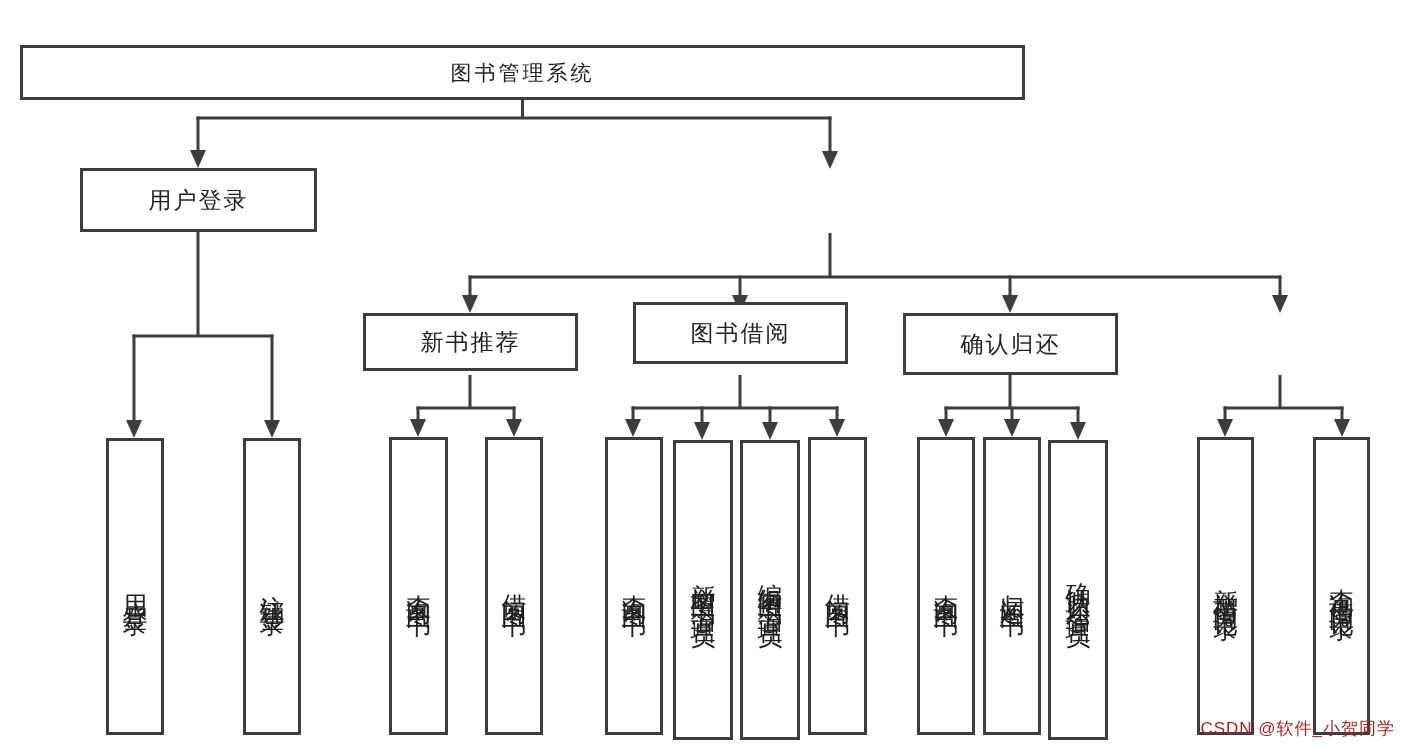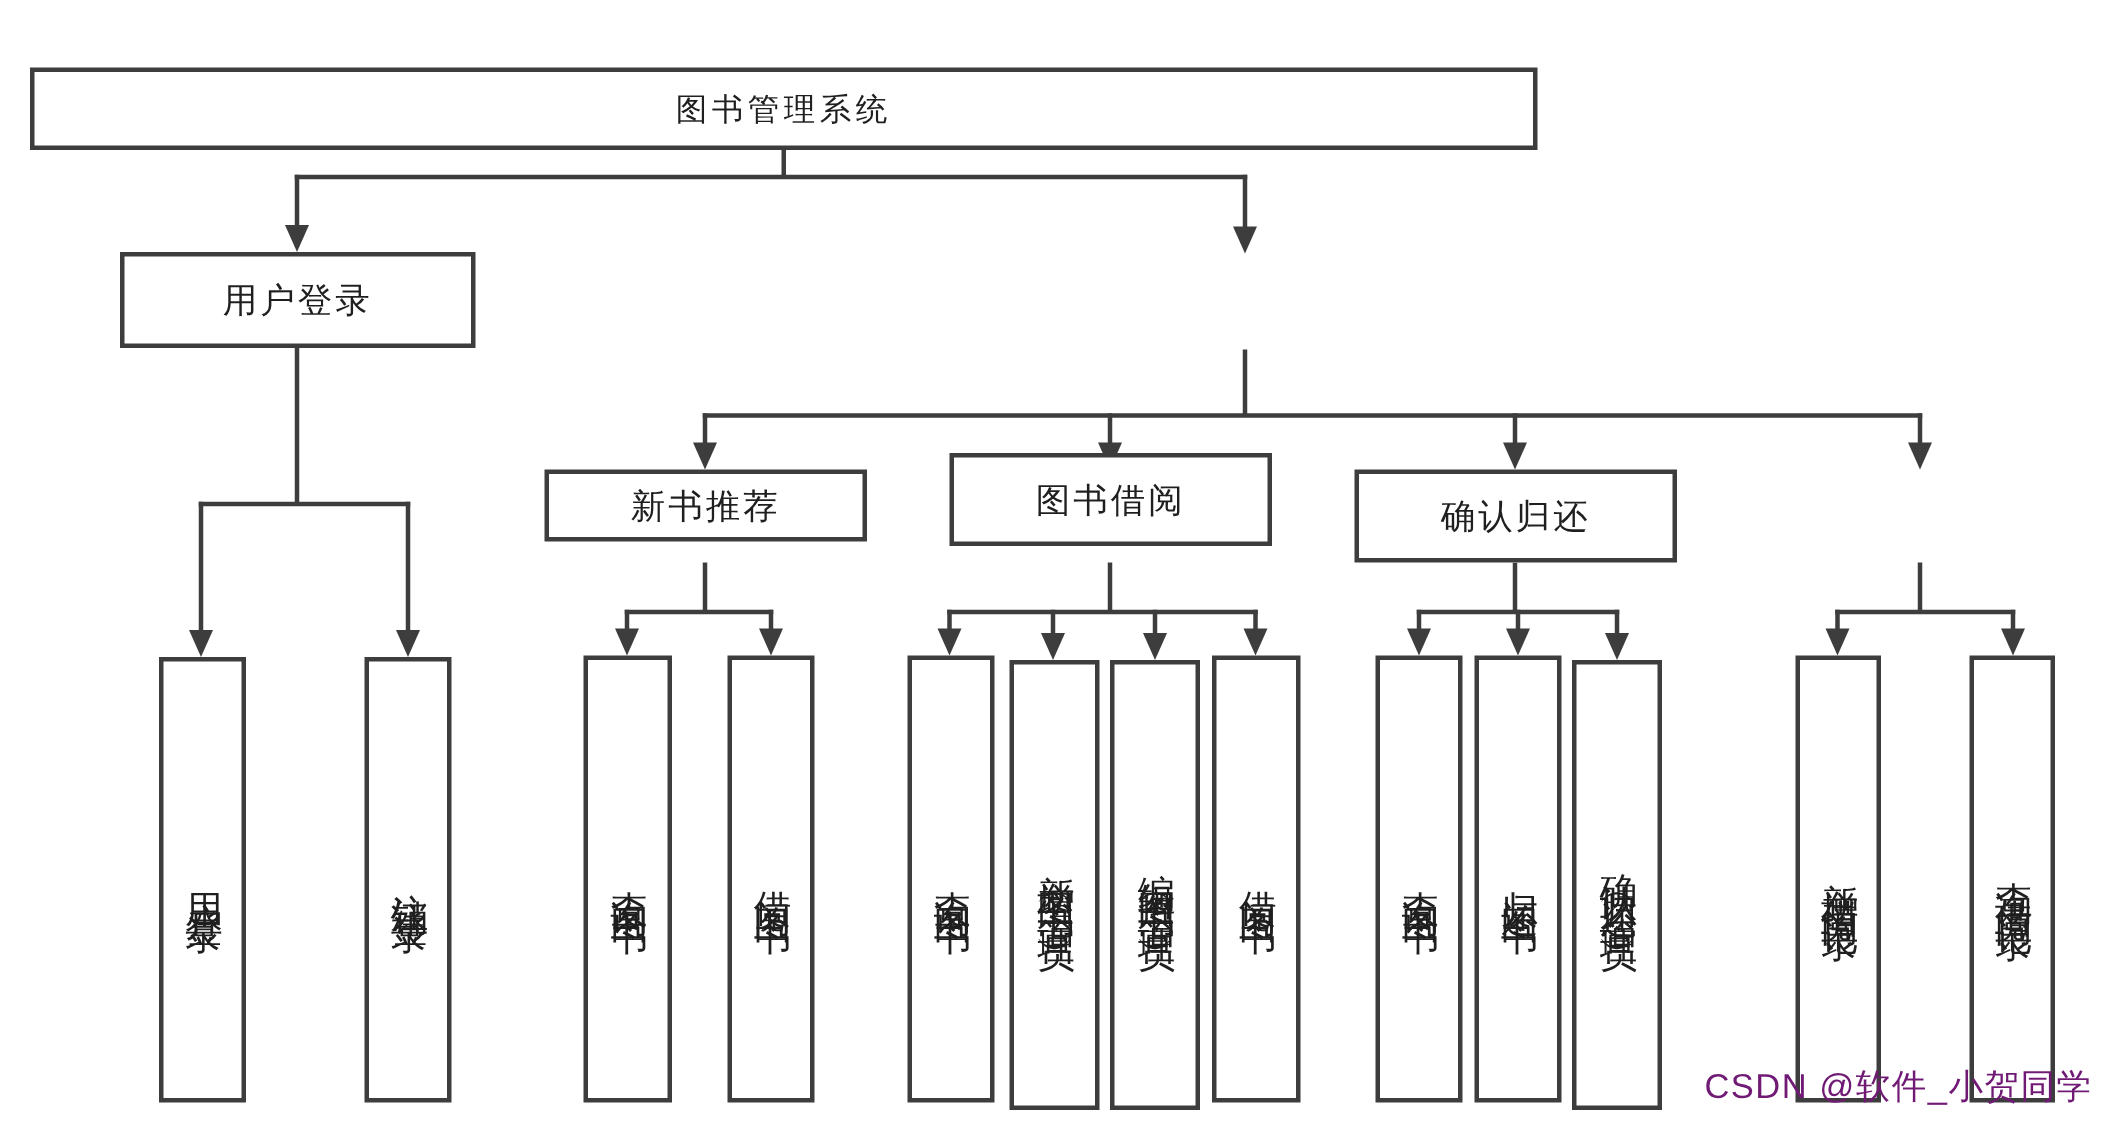--- a/index.html
+++ b/index.html
@@ -39,23 +39,23 @@
     writing-mode: vertical-rl;
     text-orientation: mixed;
     font-size: 25px;
     letter-spacing: 6px;
     line-height: 1;
   }
   .watermark {
     position: absolute;
     right: 10px;
     bottom: 7px;
-    font-size: 23px;
+    font-size: 17px;
     letter-spacing: 1px;
-    color: #701a75;
+    color: #b91c1c;
     white-space: nowrap;
   }
 </style>
 </head>
 <body>
 
 <div class="canvas">
 
   <svg class="connectors" viewBox="0 0 1405 747" xmlns="http://www.w3.org/2000/svg" stroke="#3d3d3d" stroke-width="3" fill="#3d3d3d">
 
@@ -120,21 +120,21 @@
   </svg>
 
   <div class="node root-box" style="left:20px; top:13px; width:1005px; height:55px;margin-top:32px;">
     <span>图书管理系统</span>
   </div>
 
   <div class="node branch" style="left:80px; top:168px; width:237px; height:64px;">
     <span>用户登录</span>
   </div>
 
-  <div class="node branch" style="left:363px; top:313px; width:215px; height:48px;text-align:center;">
+  <div class="node branch" style="left:363px; top:313px; width:215px; height:58px;text-align:center;">
     <span>新书推荐</span>
   </div>
   <div class="node branch" style="left:633px; top:302px; width:215px; height:62px;font-family:Liberation Serif, serif;">
     <span>图书借阅</span>
   </div>
   <div class="node branch" style="left:903px; top:313px; width:215px; height:62px;">
     <span>确认归还</span>
   </div>
 
   <div class="node leaf" style="left:106px; top:438px; width:58px; height:297px;">

